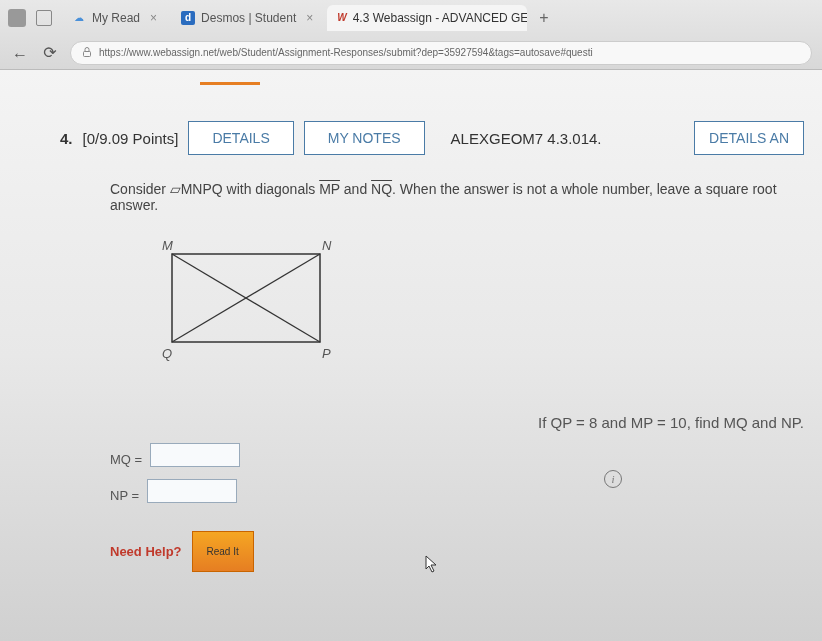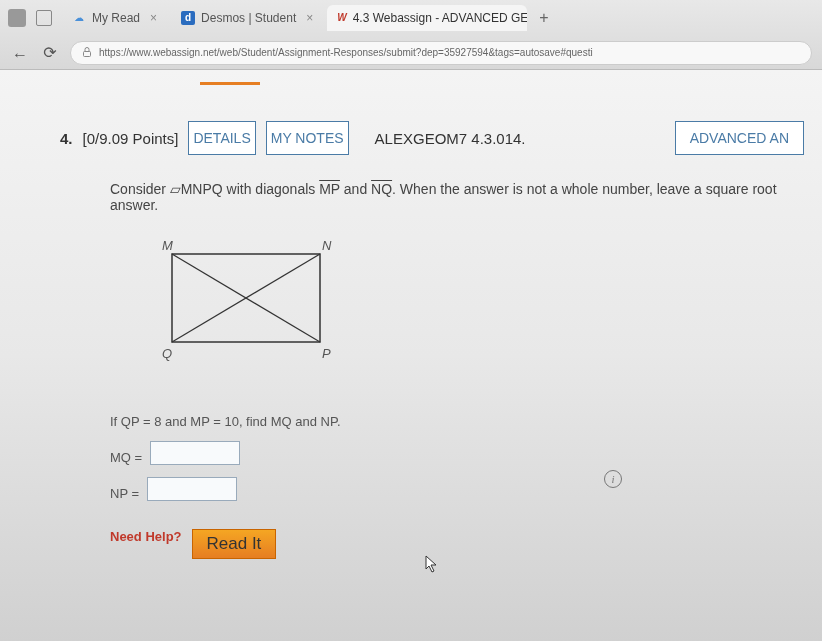--- a/index.html
+++ b/index.html
@@ -19,40 +19,40 @@
 .url-field { flex: 1; display: flex; align-items: center; gap: 6px; background: #f8f8f8; border: 1px solid #ccc; border-radius: 14px; padding: 4px 10px; font-size: 10px; color: #666; overflow: hidden; white-space: nowrap; }
 .lock-icon { width: 12px; height: 12px; }
 
 .content-area { background: linear-gradient(180deg, #f4f4f4 0%, #e8e8e8 50%, #d0d0d0 100%); height: 571px; position: relative; overflow: hidden; }
 .orange-bar { position: absolute; top: 12px; left: 200px; width: 60px; height: 3px; background: #e67e22; }
 
 .question-box { margin: 45px 18px 0 60px; }
 .q-header { display: flex; align-items: center; gap: 10px; padding: 6px 0; flex-wrap: nowrap; }
 .q-num { font-size: 15px; font-weight: bold; color: #333; }
 .q-points { font-size: 15px; color: #333; }
-.q-btn { border: 1px solid #4a7ba6; background: #fff; color: #4a7ba6; padding: 8px 4px; font-size: 14px; font-weight: 500; cursor: pointer; }
+.q-btn { border: 1px solid #4a7ba6; background: #fff; color: #4a7ba6; padding: 8px 23px; font-size: 14px; font-weight: 500; cursor: pointer; }
 .q-id { font-size: 15px; color: #333; margin-left: 16px; }
 .prev-btn { margin-left: auto; border: 1px solid #4a7ba6; background: #fff; color: #4a7ba6; padding: 8px 14px; font-size: 14px; }
 
 .q-body { margin: 20px 0 0 50px; }
 .q-text { font-size: 14px; color: #444; margin-bottom: 21px; }
 .overline { text-decoration: overline; }
 
 .diagram { margin: 10px 0 0 40px; }
 .diagram svg { display: block; }
 
 .info-icon { position: absolute; right: 200px; top: 400px; width: 18px; height: 18px; border: 1.5px solid #777; border-radius: 50%; display: flex; align-items: center; justify-content: center; font-size: 11px; color: #777; font-style: italic; font-family: serif; }
 
-.subq { margin-top: 50px; font-size: 13px; color: #555; }
+.subq { margin-top: 50px; font-size: 15px; color: #555; text-align: right; }
 .answer-row { display: flex; align-items: flex-end; gap: 8px; margin-top: 12px; font-size: 13px; color: #555; }
 .answer-row input { width: 90px; height: 24px; border: 1px solid #9ab; background: #f8fafc; padding: 2px 4px; font-size: 12px; }
 
-.need-help { margin-top: 28px; display: flex; align-items: flex-start; gap: 10px; }
+.need-help { margin-top: 28px; display: flex; align-items: center; gap: 10px; }
 .need-help-label { color: #c0392b; font-size: 13px; font-weight: bold; }
-.read-it { background: linear-gradient(#f5a623, #e67e22); border: 1px solid #c86400; color: #333; font-size: 17px; padding: 4px 14px; cursor: pointer; }
+.read-it { background: linear-gradient(#f5a623, #e67e22); border: 1px solid #c86400; color: #333; font-size: 10px; padding: 14px 14px; cursor: pointer; }
 
 .cursor { position: absolute; left: 425px; top: 485px; font-size: 16px; color: #333; }
 
 .window-icon { width: 16px; height: 16px; border: 1.5px solid #888; border-radius: 2px; margin-right: 6px; }
 </style>
 </head>
 <body>
 
 <div class="browser-chrome">
   <div class="tab-bar">
@@ -98,21 +98,21 @@
 <div class="content-area">
   <div class="orange-bar"></div>
 
   <div class="question-box">
     <div class="q-header">
       <span class="q-num">4.</span>
       <span class="q-points">[0/9.09 Points]</span>
       <button class="q-btn">DETAILS</button>
       <button class="q-btn">MY NOTES</button>
       <span class="q-id">ALEXGEOM7 4.3.014.</span>
-      <button class="prev-btn">ADVANCED AN</button>
+      <button class="prev-btn">DETAILS AN</button>
     </div>
 
     <div class="q-body">
       <p class="q-text">
         <span>Consider ▱MNPQ with diagonals </span><span class="overline">MP</span><span> and </span><span class="overline">NQ</span><span>. When the answer is not a whole number, leave a square root answer.</span>
       </p>
 
       <div class="diagram">
         <svg width="200" height="130" viewBox="0 0 200 130">
           <text x="12" y="16" font-size="13" fill="#555" font-style="italic">M</text>

